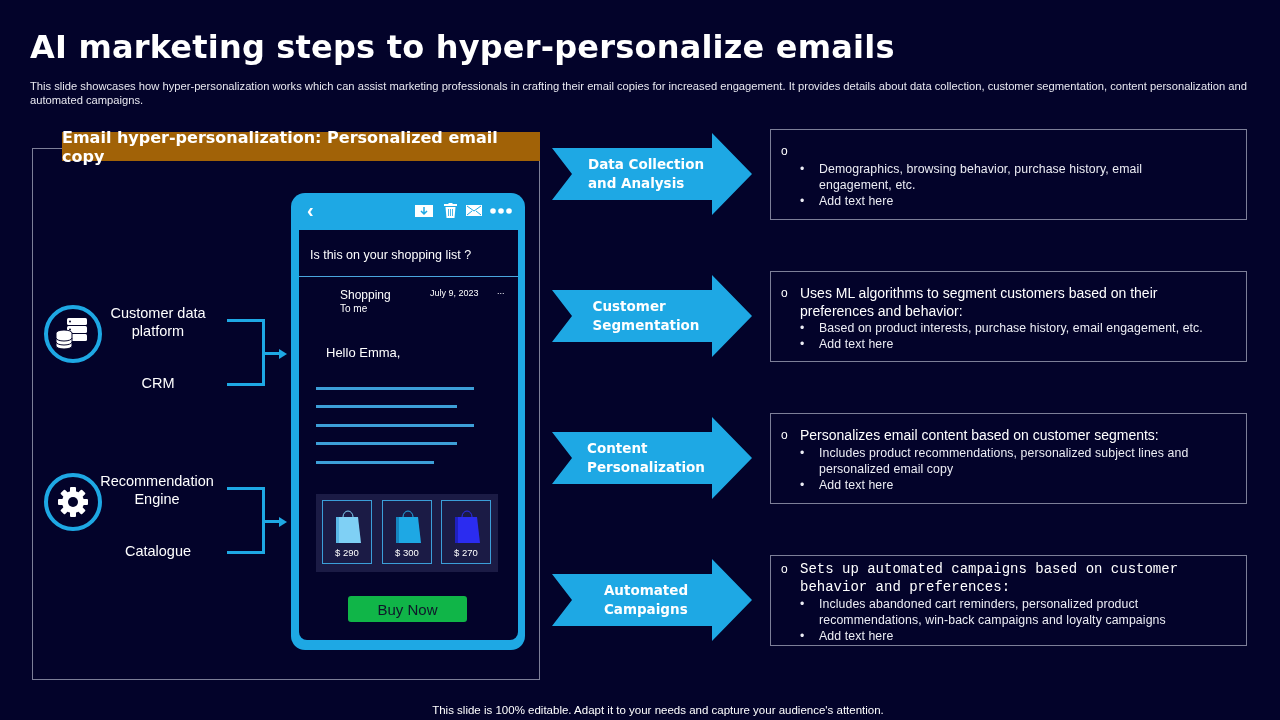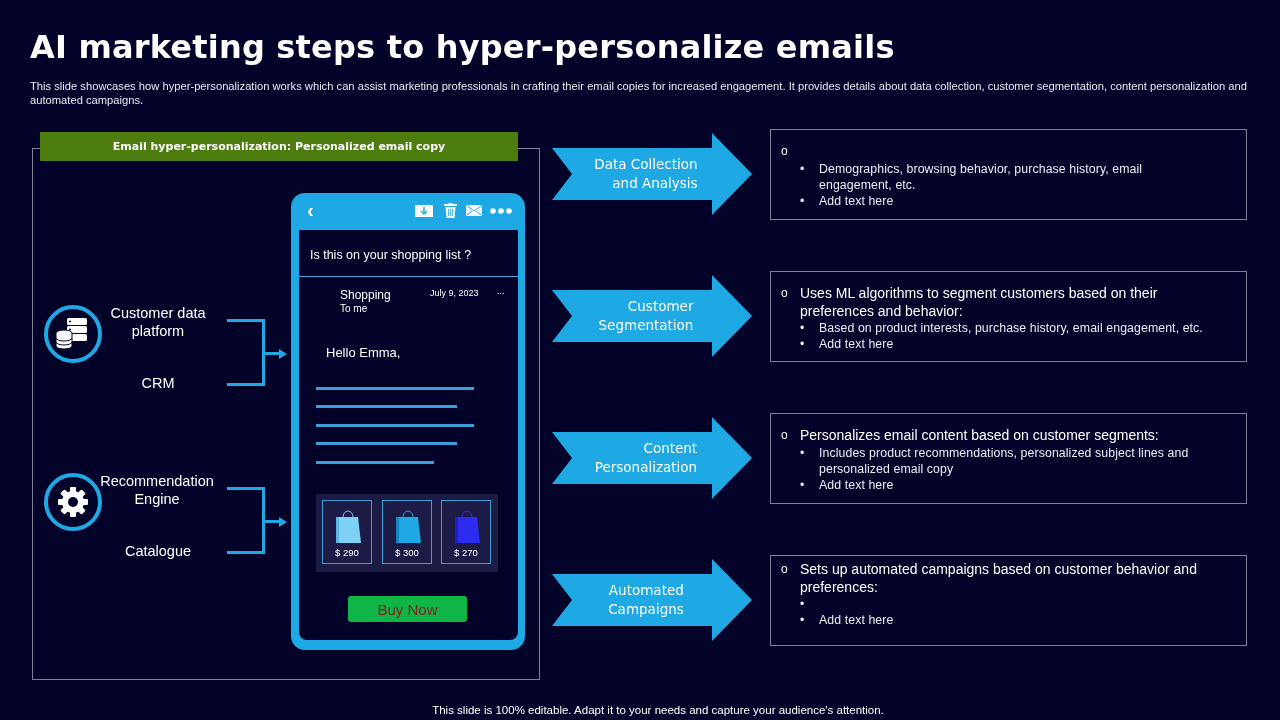--- a/index.html
+++ b/index.html
@@ -3,21 +3,21 @@
 <meta charset="utf-8">
 <style>
   * { box-sizing: border-box; margin: 0; padding: 0; }
   html, body { width: 1280px; height: 720px; overflow: hidden; }
   body { background: #03032a; color: #ffffff; font-family: "Liberation Sans", sans-serif; position: relative; }
 
   .title { position: absolute; left: 30px; top: 28px; font-family: "DejaVu Sans", sans-serif; font-weight: bold; font-size: 32px; letter-spacing: 0.2px; color: #ffffff; }
   .subtitle { position: absolute; left: 30px; top: 79px; width: 1230px; font-size: 11.2px; line-height: 14px; color: #e8e8f0; }
 
   .left-frame { position: absolute; left: 32px; top: 148px; width: 508px; height: 532px; border: 1px solid #7d7f98; }
-  .frame-header { position: absolute; left: 40px; top: 132px; width: 478px; height: 29px; background: #4d7c0f; color: #ffffff; font-family: "DejaVu Sans", sans-serif; font-weight: bold; font-size: 11px; display: flex; align-items: center; justify-content: center; }
+  .frame-header { position: absolute; left: 62px; top: 132px; width: 478px; height: 29px; background: #a16207; color: #ffffff; font-family: "DejaVu Sans", sans-serif; font-weight: bold; font-size: 16px; display: flex; align-items: center; justify-content: center; }
 
   .circle-icon { position: absolute; width: 58px; height: 58px; border: 4px solid #1ea8e4; border-radius: 50%; display: flex; align-items: center; justify-content: center; }
   .src-label { position: absolute; font-size: 14.5px; line-height: 18px; color: #ffffff; text-align: center; }
 
   .bracket { position: absolute; border: 3px solid #1ea8e4; border-left: none; }
   .hline { position: absolute; height: 3px; background: #1ea8e4; }
   .arrowhead { position: absolute; width: 0; height: 0; border-top: 5px solid transparent; border-bottom: 5px solid transparent; border-left: 8px solid #1ea8e4; }
 
   .phone { position: absolute; left: 291px; top: 193px; width: 234px; height: 457px; background: #1ea8e4; border-radius: 14px; }
   .back-icon { position: absolute; left: 16px; top: 6px; font-size: 20px; font-weight: bold; color: #fff; }
@@ -28,25 +28,25 @@
   .sender { position: absolute; left: 41px; top: 58px; font-size: 12px; color: #fff; }
   .to-me { position: absolute; left: 41px; top: 73px; font-size: 10px; color: #fff; }
   .date { position: absolute; left: 131px; top: 58px; font-size: 9px; color: #fff; }
   .more-dots { position: absolute; left: 198px; top: 56px; font-size: 9px; color: #fff; }
   .greeting { position: absolute; left: 27px; top: 115px; font-size: 13px; color: #fff; }
   .textline { position: absolute; height: 3px; background: #3d9fd8; left: 17px; }
   .products { position: absolute; left: 17px; top: 301px; width: 182px; height: 78px; background: #1b1b45; }
   .product { position: absolute; top: 6px; width: 50px; height: 64px; border: 1px solid #3b9ed8; }
   .product .price { position: absolute; left: 0; width: 100%; bottom: 5px; text-align: center; font-size: 9.5px; color: #fff; margin-top: 40px; }
   .product svg { position: absolute; left: 10px; top: 6px; }
-  .buy-btn { position: absolute; left: 49px; top: 366px; width: 119px; height: 26px; background: #10b548; border-radius: 3px; color: #7f1d1d; font-size: 15px; display: flex; align-items: center; justify-content: center; border: none; }
+  .buy-btn { position: absolute; left: 49px; top: 366px; width: 119px; height: 26px; background: #10b548; border-radius: 3px; color: #0f172a; font-size: 15px; display: flex; align-items: center; justify-content: center; border: none; }
 
   .step-arrow { position: absolute; left: 552px; width: 200px; height: 82px; }
   .step-arrow svg { position: absolute; left: 0; top: 0; }
-  .step-label { position: absolute; left: 20px; width: 148px; top: 0; height: 82px; display: flex; align-items: center; justify-content: center; text-align: right; font-family: "DejaVu Sans", sans-serif; font-weight: normal; font-size: 13.5px; line-height: 19px; color: #ffffff; }
+  .step-label { position: absolute; left: 20px; width: 148px; top: 0; height: 82px; display: flex; align-items: center; justify-content: center; text-align: left; font-family: "DejaVu Sans", sans-serif; font-weight: bold; font-size: 13.5px; line-height: 19px; color: #ffffff; }
 
   .desc-box { position: absolute; left: 770px; width: 477px; border: 1px solid #7d7f98; padding: 12px 12px 10px 10px; }
   .desc-main { display: flex; font-size: 14px; line-height: 18px; color: #ffffff; }
   .desc-main .o-bullet { width: 19px; flex-shrink: 0; font-size: 12px; line-height: 19px; }
   .desc-sub { display: flex; margin-left: 19px; font-size: 12.3px; line-height: 16px; color: #ecedf4; letter-spacing: 0.1px; }
   .desc-sub .dot { width: 19px; flex-shrink: 0; }
 
   .footer { position: absolute; left: 0; top: 704px; width: 1280px; text-align: center; font-size: 11.5px; color: #ffffff; padding-left: 36px; }
 </style>
 </head>
@@ -233,24 +233,25 @@
       <span style="width:370px;">Includes  product  recommendations,  personalized  subject lines and personalized  email  copy</span>
     </div>
   <div class="desc-sub">
       <span class="dot">•</span>
       <span>Add text here</span>
     </div>
 </div>
 <div class="desc-box" style="top:555px; height:91px; padding-top:4px;">
   <div class="desc-main">
       <span class="o-bullet">o</span>
-      <span style="width:400px;">Sets up automated campaigns based on customer behavior and preferences:</span>
-    </div>
-  <div class="desc-sub">
-      <span class="dot">•</span>
+      <span style="width:400px;font-family:Liberation Mono, monospace;">Sets up automated campaigns based on customer behavior and preferences:</span>
+    </div>
+  <div class="desc-sub">
+      <span class="dot">•</span>
+      <span style="width:375px;">Includes  abandoned  cart reminders,  personalized  product recommendations,  win-back  campaigns  and loyalty campaigns</span>
     </div>
   <div class="desc-sub">
       <span class="dot">•</span>
       <span>Add text here</span>
     </div>
 </div>
 
 <div class="footer">This slide is 100% editable. Adapt it to your needs and capture your audience's attention.</div>
 
 </body></html>

